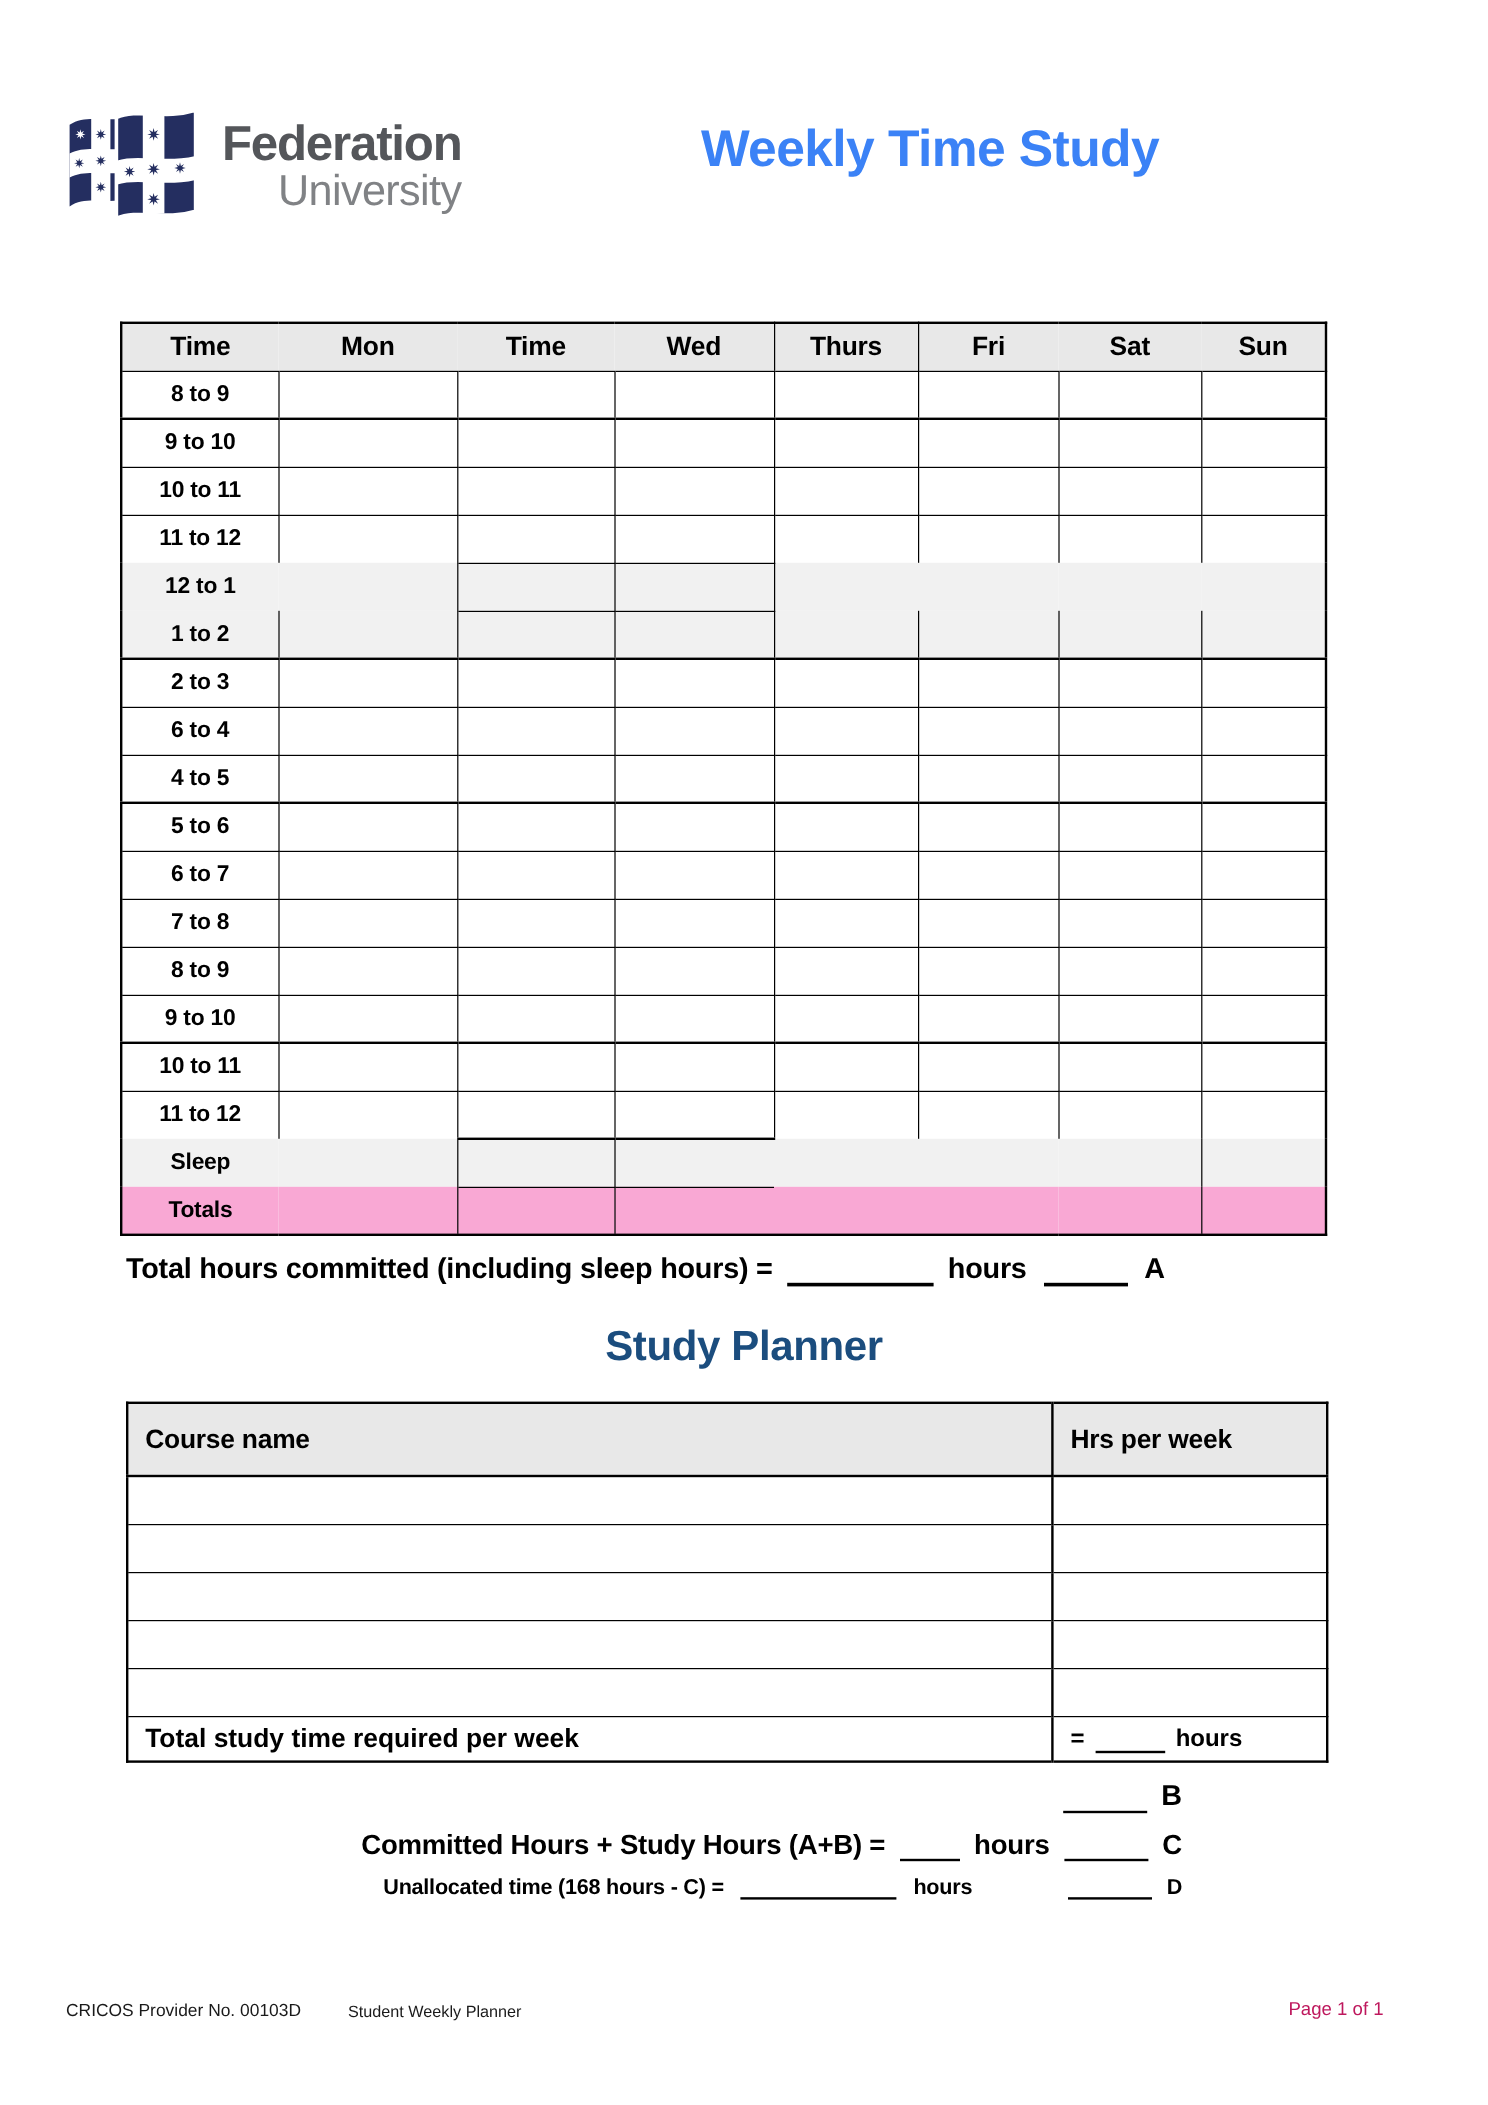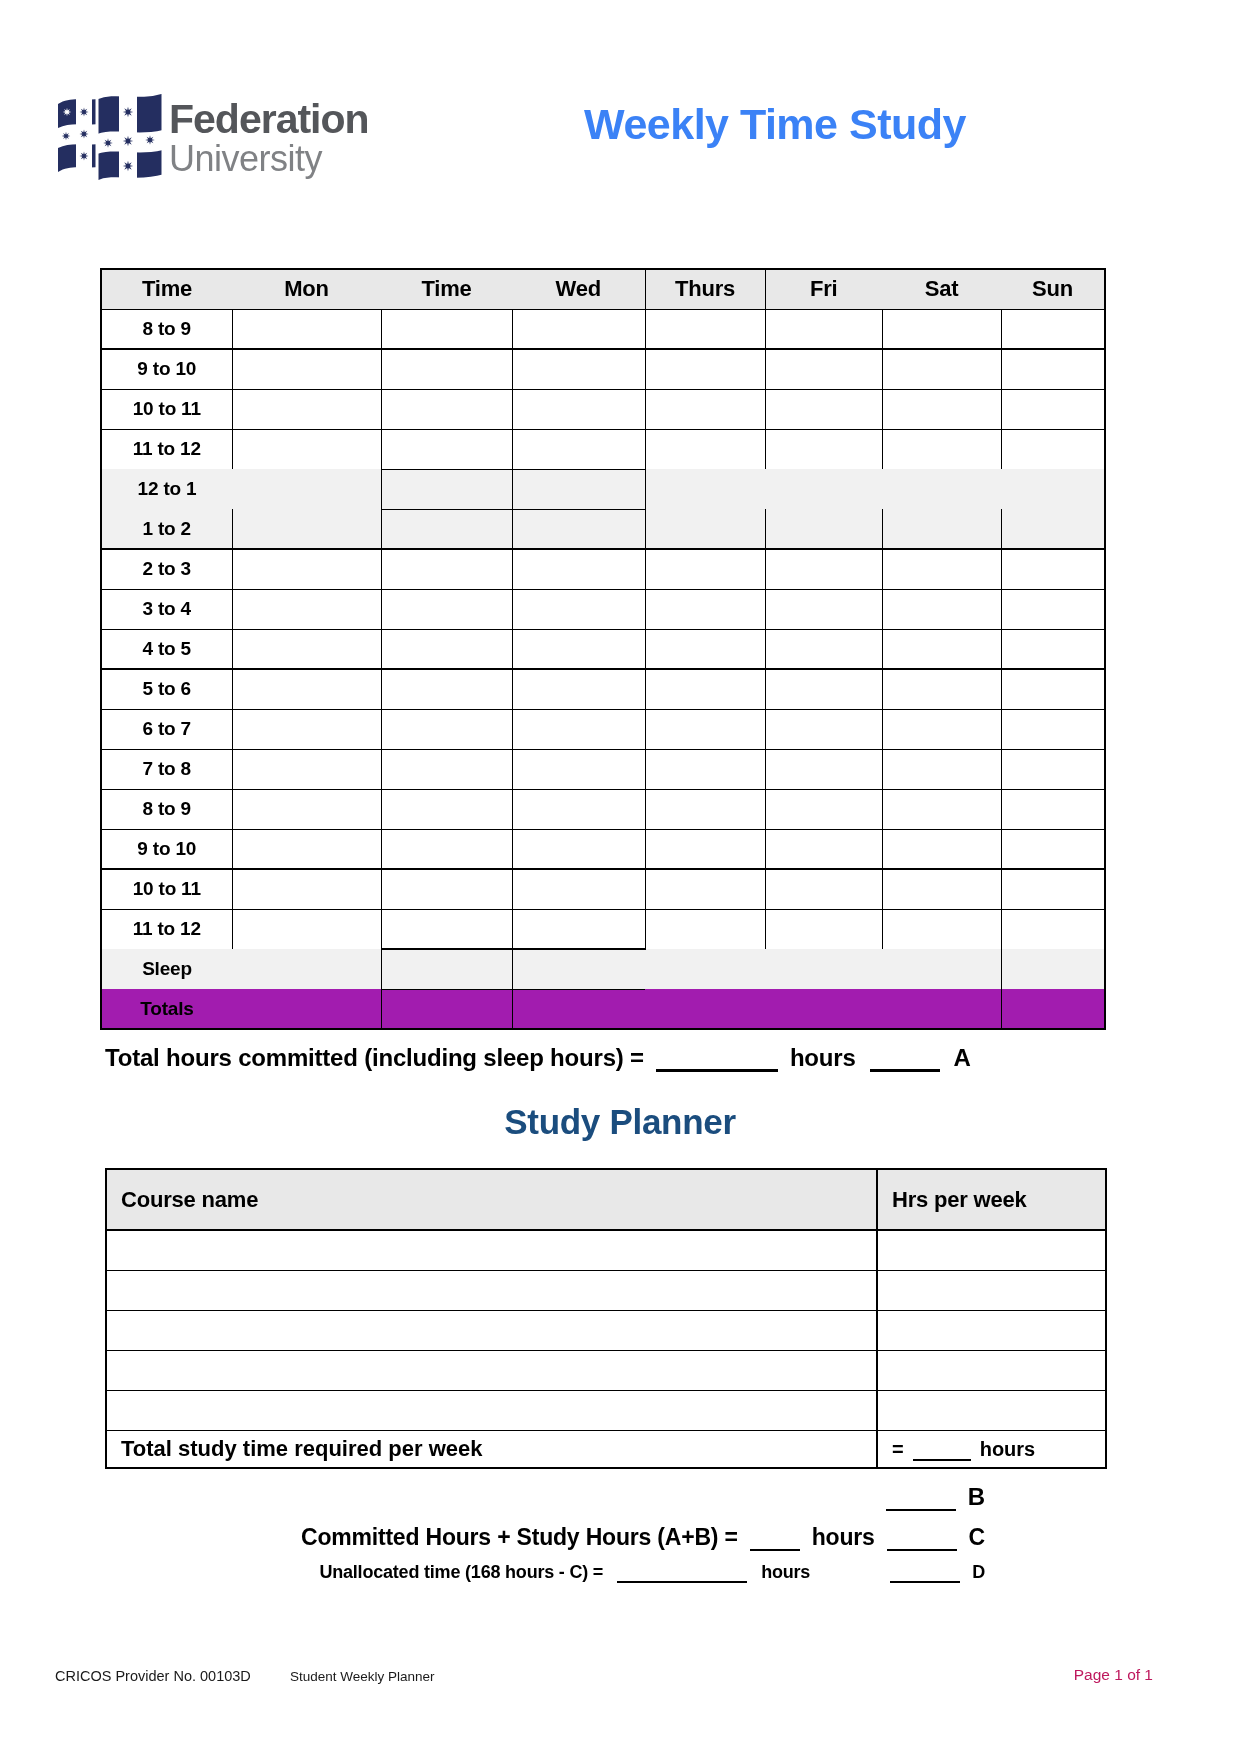--- a/index.html
+++ b/index.html
@@ -2,21 +2,21 @@
 <html><head>
 <meta charset="utf-8">
 <style>
   html,body{margin:0;padding:0;background:#777;}
   .page{
     position:relative;width:1240px;height:1754px;margin:0 auto;background:#ffffff;
     font-family:"Liberation Sans", sans-serif;color:#000;overflow:hidden;
   }
   
   .logo{position:absolute;left:55px;top:86px;display:flex;align-items:center;}
-  .logo-text{margin-left:2px;}
+  .logo-text{margin-left:18px;text-align:right;}
   .logo-line1{font-size:41px;font-weight:700;color:#54565a;line-height:1.02;letter-spacing:-1px;}
   .logo-line2{font-size:36px;font-weight:400;color:#808285;line-height:1.0;letter-spacing:-0.5px;}
   
   .doc-title{position:absolute;left:555px;top:100px;width:440px;text-align:center;
     font-size:43px;font-weight:700;color:#3b82f6;letter-spacing:-0.5px;}
   
   .sched-wrap{position:absolute;left:100px;top:268px;}
   table.sched{border-collapse:collapse;table-layout:fixed;width:1004px;border:2px solid #000;}
   table.sched th,table.sched td{box-sizing:border-box;padding:0;}
   table.sched th{height:40px;background:#e8e8e8;font-size:22px;font-weight:700;
@@ -32,21 +32,21 @@
   tr.rn-part td:nth-child(3),tr.rn-part td:nth-child(4){border-bottom:1px solid #000;}
   tr.rn-ptk td:nth-child(3),tr.rn-ptk td:nth-child(4){border-bottom:2.5px solid #000;}
   tr.band{background:#f1f1f1;}
   tr.band td{border:none;}
   tr.band td:nth-child(2),tr.band td:nth-child(3),tr.band td:nth-child(4){border-right:1px solid #000;}
   tr.band td:nth-child(3),tr.band td:nth-child(4){border-bottom:1px solid #000;}
   tr.band2{background:#f1f1f1;}
   tr.band2 td{border-right:1px solid #000;border-bottom:1px solid #000;}
   tr.band2 td:last-child{border-right:none;}
   tr.sleep{background:#f1f1f1;}
-  tr.tot{background:#a21caf;}
+  tr.tot{background:#f9a8d4;}
   tr.sleep td,tr.tot td{border:none;}
   tr.sleep td:nth-child(2),tr.sleep td:nth-child(3),tr.sleep td:nth-child(7),
   tr.tot td:nth-child(2),tr.tot td:nth-child(3),tr.tot td:nth-child(7){border-right:1px solid #000;}
   tr.sleep td:nth-child(3),tr.sleep td:nth-child(4){border-bottom:1px solid #000;}
   
   .line-a{position:absolute;left:105px;top:1044px;display:flex;align-items:flex-end;
     font-size:24px;font-weight:700;letter-spacing:-0.2px;}
   .blank{display:inline-block;border-bottom:3.5px solid #000;height:6px;}
   .blank.thin{border-bottom-width:2.5px;}
   .line-a .b1{width:122px;margin:0 12px;}
@@ -212,21 +212,21 @@
             <td>2 to 3</td>
             <td></td>
             <td></td>
             <td></td>
             <td></td>
             <td></td>
             <td></td>
             <td></td>
           </tr>
           <tr class="rn">
-            <td>3 to 4</td>
+            <td>6 to 4</td>
             <td></td>
             <td></td>
             <td></td>
             <td></td>
             <td></td>
             <td></td>
             <td></td>
           </tr>
           <tr class="rn thick">
             <td>4 to 5</td>

